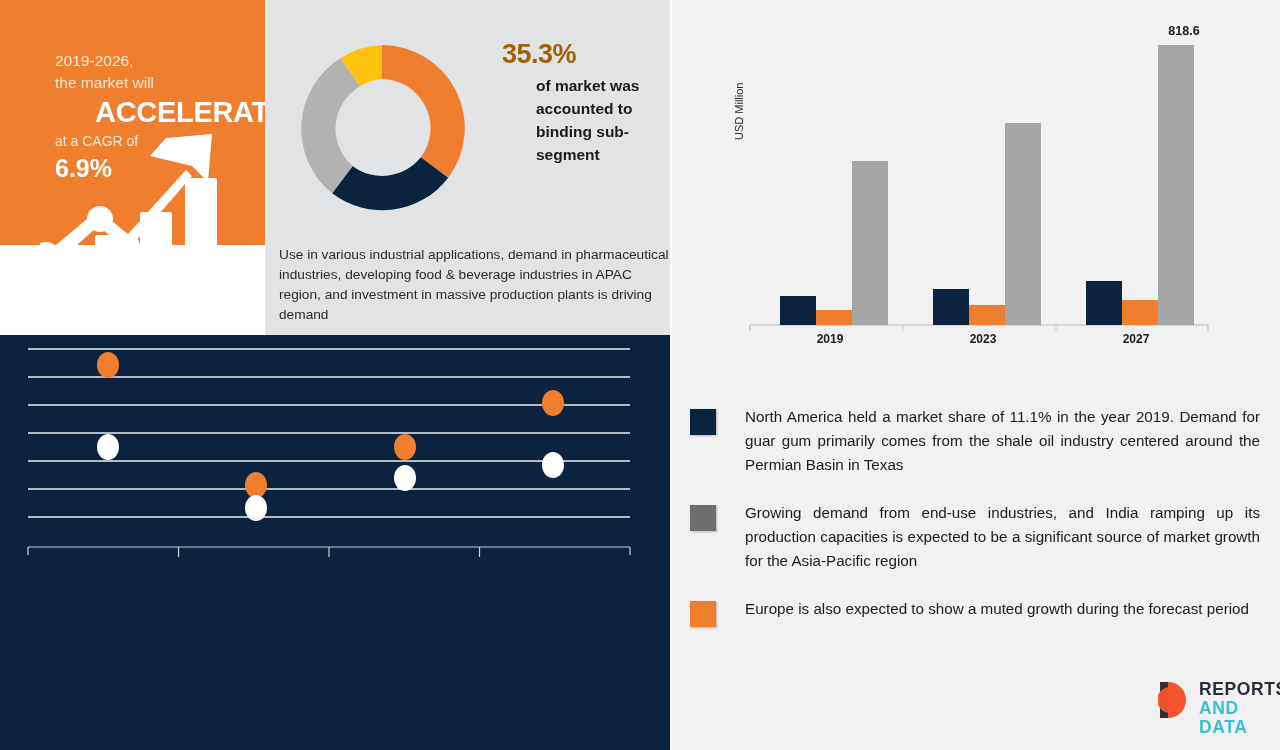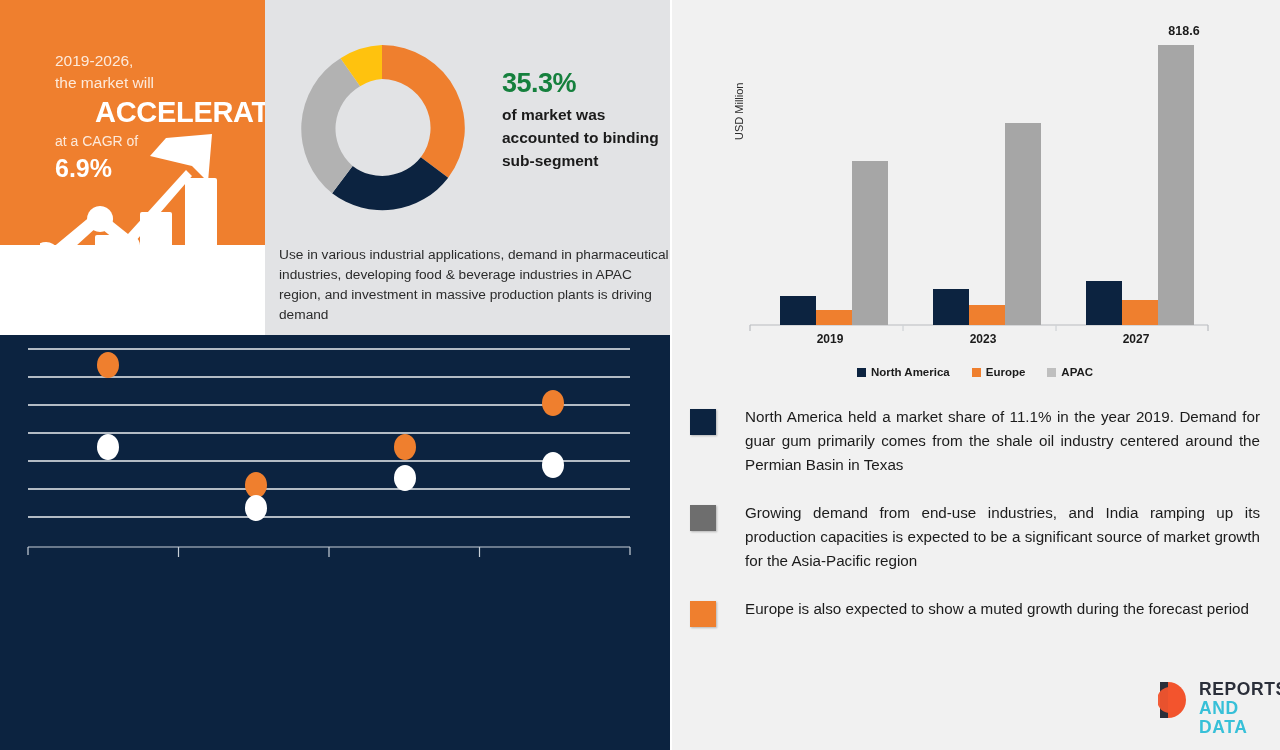--- a/index.html
+++ b/index.html
@@ -40,22 +40,22 @@
   .accel-l2 { font-size:15.5px; line-height:23px; color:#fdeadb; }
   .accel-big { font-size:29px; font-weight:bold; letter-spacing:-0.3px; line-height:36px; color:#ffffff;margin-left:40px; }
   .accel-l3 { font-size:14px; line-height:23px; color:#fdeadb; }
   .accel-cagr { font-size:25px; font-weight:bold; line-height:31px; color:#ffffff; }
 
   .accel-art { position:absolute; left:40px; top:130px; width:205px; height:190px; }
 
   
   .donut-wrap { position:absolute; left:22px; top:33px; width:190px; height:190px; }
   .donut-stat { position:absolute; left:237px; top:38px; width:165px; }
-  .donut-pct { font-size:27px; font-weight:bold; color:#15803d; letter-spacing:-0.5px; line-height:32px;margin-top:29px; }
-  .donut-sub { font-size:15.5px; font-weight:bold; color:#1b1b1b; line-height:23px; margin-top:4px; }
+  .donut-pct { font-size:27px; font-weight:bold; color:#a16207; letter-spacing:-0.5px; line-height:32px; }
+  .donut-sub { font-size:15.5px; font-weight:bold; color:#1b1b1b; line-height:23px; margin-top:4px;margin-left:34px; }
   .donut-note {
     position:absolute; left:14px; top:245px; width:390px;
     font-size:13.7px; line-height:20px; color:#2b2b2b;
   }
 
   
   .bar-chart { position:absolute; left:0; top:0; width:610px; height:395px; }
   .ylabel {
     position:absolute; left:733px; top:140px;
     font-size:11px; color:#2b2b2b;
@@ -199,34 +199,20 @@
       <rect x="452" y="300" width="36" height="25" fill="#ef7f2e"></rect>
       <rect x="488" y="45" width="36" height="280" fill="#a6a6a6"></rect>
 
       <text x="160" y="343" font-family="Liberation Sans, sans-serif" font-size="12" font-weight="bold" fill="#1b1b1b" text-anchor="middle">2019</text>
       <text x="313" y="343" font-family="Liberation Sans, sans-serif" font-size="12" font-weight="bold" fill="#1b1b1b" text-anchor="middle">2023</text>
       <text x="466" y="343" font-family="Liberation Sans, sans-serif" font-size="12" font-weight="bold" fill="#1b1b1b" text-anchor="middle">2027</text>
     </svg>
 
     <div style="position:absolute;left:478px;top:24px;width:72px;text-align:center;font-size:12.5px;font-weight:bold;color:#1b1b1b;">818.6</div>
 
-    <div class="barlegend">
-      <div class="li">
-        <span class="swatch" style="background:#0c2340"></span>
-        <span>North America</span>
-      </div>
-      <div class="li">
-        <span class="swatch" style="background:#ef7f2e"></span>
-        <span>Europe</span>
-      </div>
-      <div class="li">
-        <span class="swatch" style="background:#bfbfbf"></span>
-        <span>APAC</span>
-      </div>
-    </div>
   </div>
 
   <div class="ylabel">USD Million</div>
 
   <div class="rbullets">
     <div class="rbullet">
       <span class="sq" style="background:#0c2340"></span>
       <span class="tx">North America held a market share of 11.1% in the year 2019. Demand for guar gum primarily comes from the shale oil industry centered around the Permian Basin in Texas</span>
     </div>
     <div class="rbullet">

